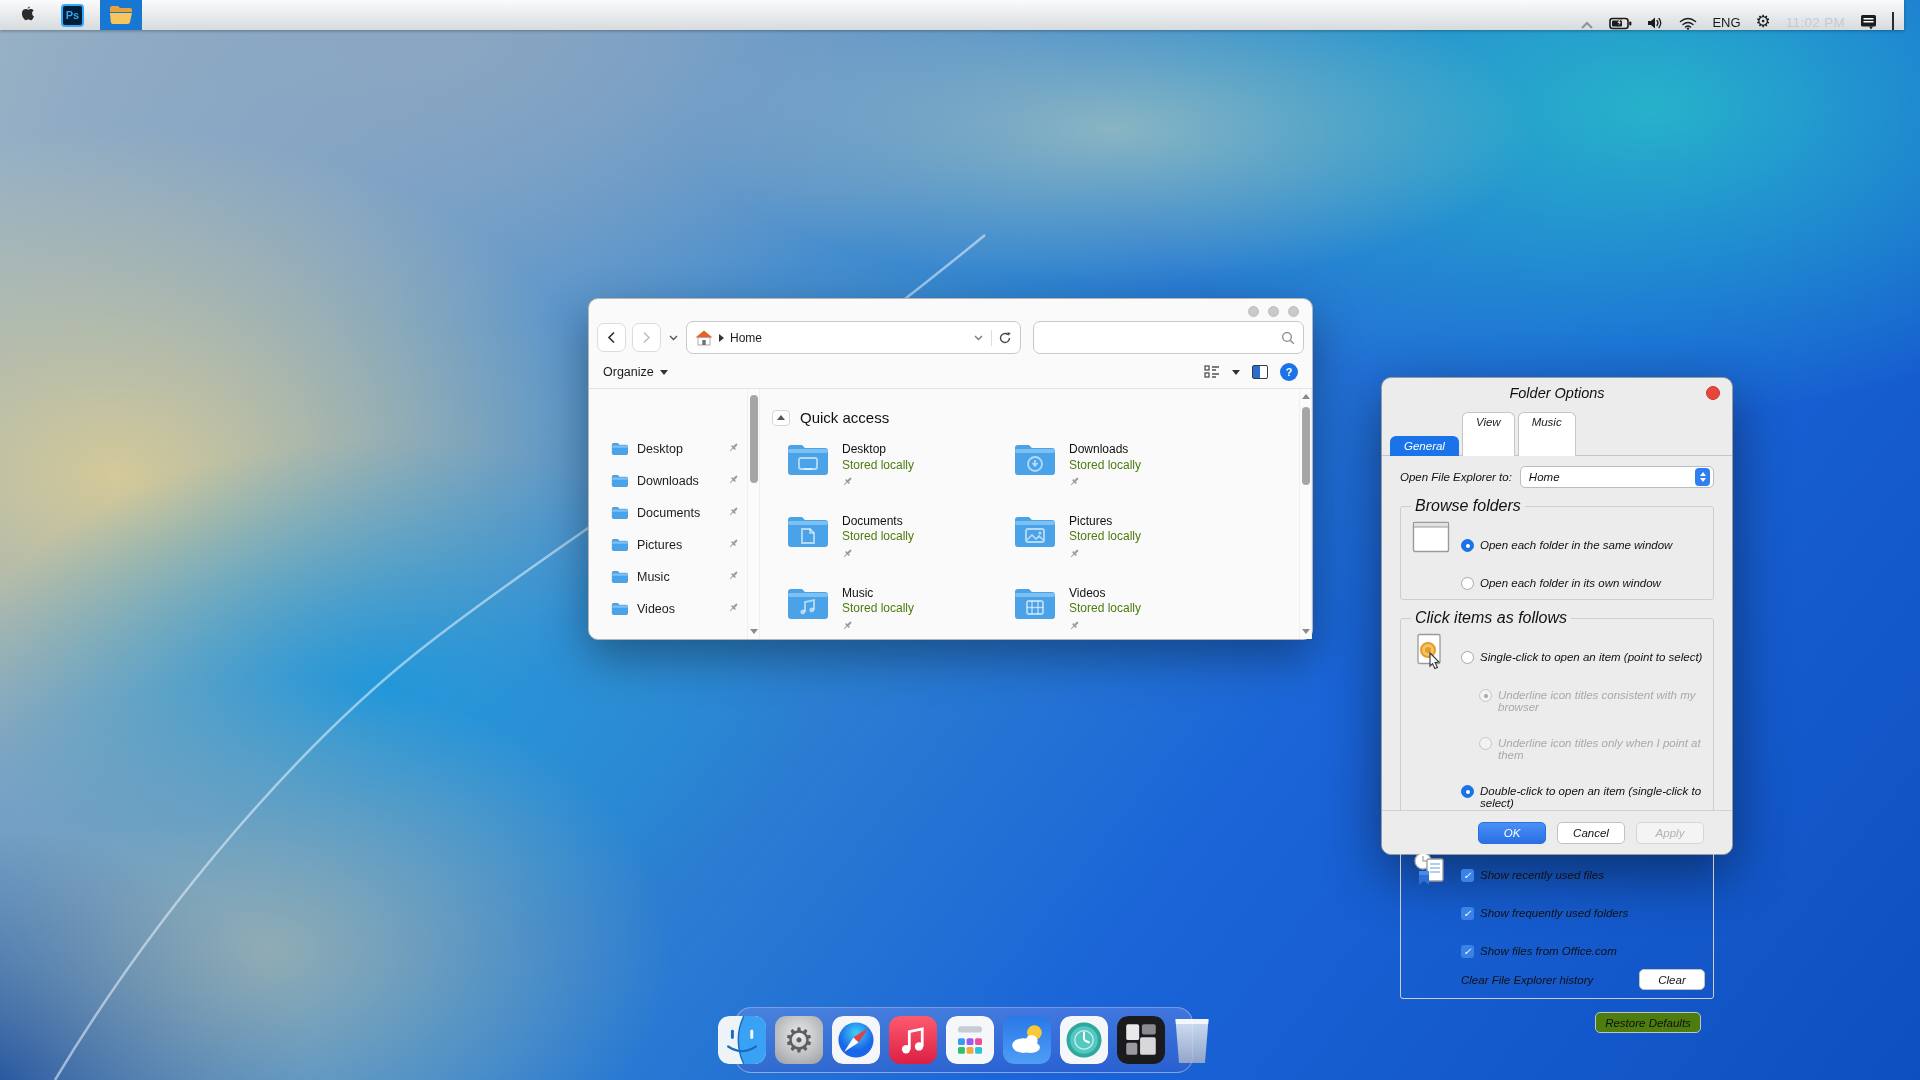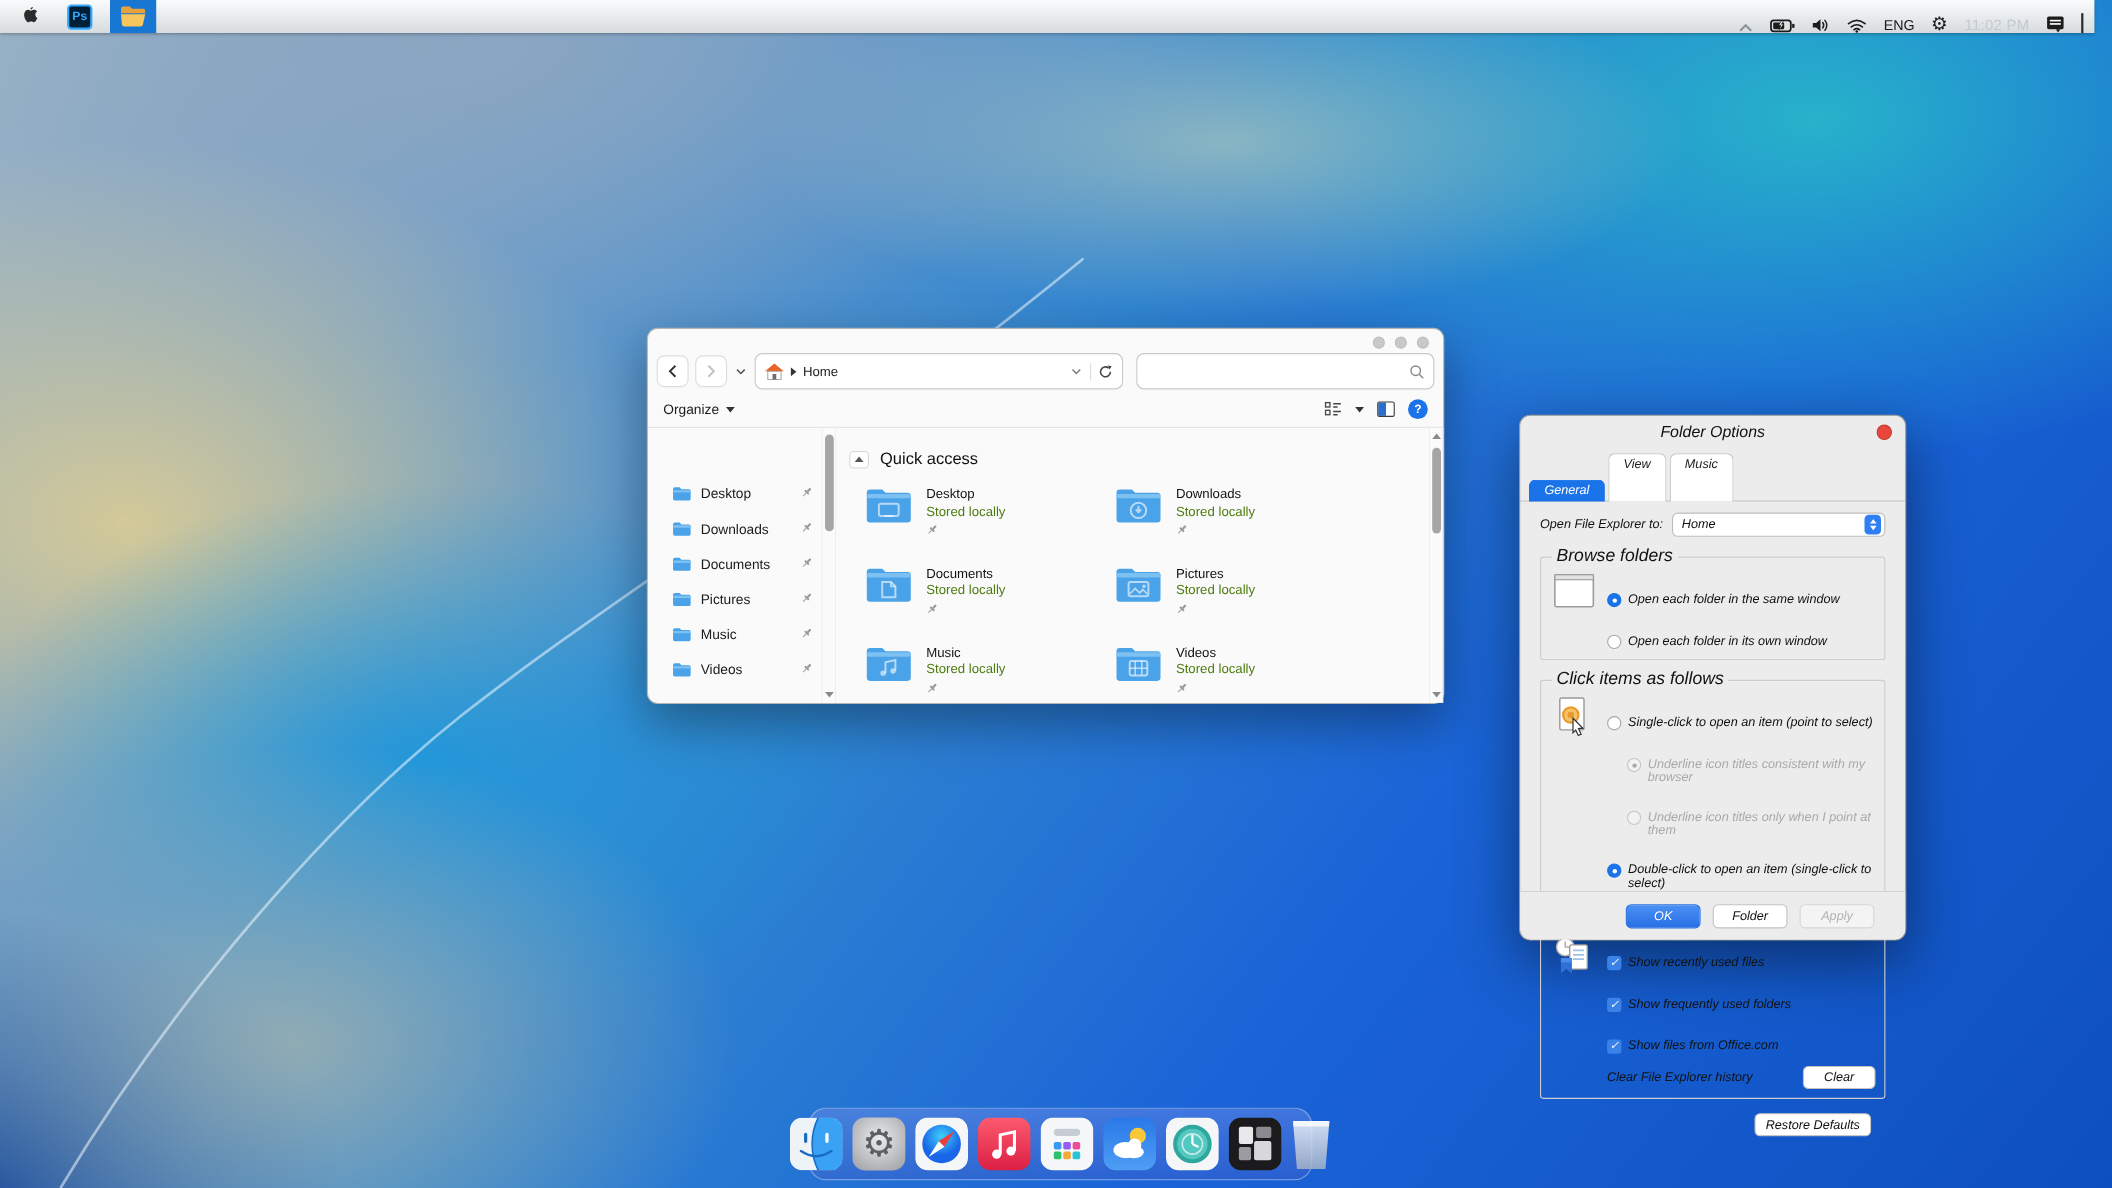--- a/index.html
+++ b/index.html
@@ -113,21 +113,21 @@
   .radio.sel::after{ content:""; position:absolute; left:4px; top:4px; width:4px; height:4px; border-radius:50%; background:#fff; }
   .radio.dis{ background:#f2f2f2; border-color:#c6c6c6; }
   .radio.dis.gsel::after{ content:""; position:absolute; left:4px; top:4px; width:4px; height:4px; border-radius:50%; background:#a8a8a8; }
   .dis-label{ color:#a9a9a9; }
   .checkbox{ flex:none; width:13px; height:13px; border-radius:3px; background:#3b82e8; color:#fff; font-size:10px;
     line-height:13px; text-align:center; }
   .clear-row{ display:flex; align-items:center; margin-top:10px; padding-left:52px; }
   .clear-btn{ margin-left:auto; width:66px; height:21px; background:#fff; border:1px solid #c2c2c2; border-radius:5px;
     font-size:11.5px; display:flex; align-items:center; justify-content:center; }
   .restore-row{ display:flex; justify-content:flex-end; padding:13px 13px 0 0; }
-  .restore-btn{ width:106px; height:21px; background:#ffffff; border:1px solid #c2c2c2; border-radius:5px;
+  .restore-btn{ width:106px; height:21px; background:#4d7c0f; border:1px solid #c2c2c2; border-radius:5px;
     display:flex; align-items:center; justify-content:center; font-size:11.5px; }
   .dlg-footer{ position:absolute; left:0; right:0; bottom:0; height:44px; border-top:1px solid #d2d2d2;
     border-radius:0 0 10px 10px; background:#ececec; display:flex; align-items:center; justify-content:flex-end;
     gap:11px; padding-right:28px; }
   .btn{ min-width:68px; height:22px; border-radius:5px; display:flex; align-items:center; justify-content:center; font-size:11.5px; }
   .btn.primary{ background:linear-gradient(#4a90f5,#2a6fe4); border:1px solid #2a6fe4; color:#fff; }
   .btn.plain{ background:#fff; border:1px solid #c2c2c2; color:#111; }
   .btn.disabled{ background:#f4f4f4; border:1px solid #d6d6d6; color:#b2b2b2; }
 
   
@@ -649,21 +649,21 @@
         </div>
       </fieldset>
 
       <div class="restore-row">
         <span class="restore-btn">Restore Defaults</span>
       </div>
     </div>
 
     <div class="dlg-footer">
       <span class="btn primary">OK</span>
-      <span class="btn plain">Folder</span>
+      <span class="btn plain">Cancel</span>
       <span class="btn disabled">Apply</span>
     </div>
   </div>
 
   <div class="dock">
     <span class="dock-item">
       <svg class="dk" viewBox="0 0 52 52">
           <defs>
             <clipPath id="fr">
               <rect width="52" height="52" rx="12"></rect>

